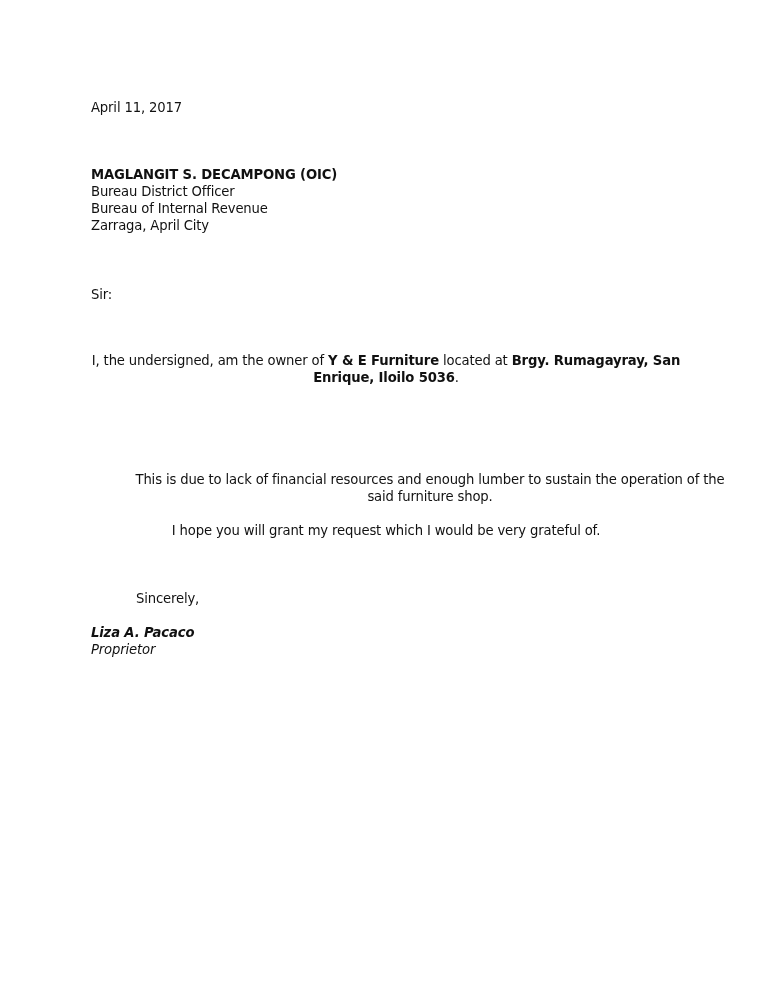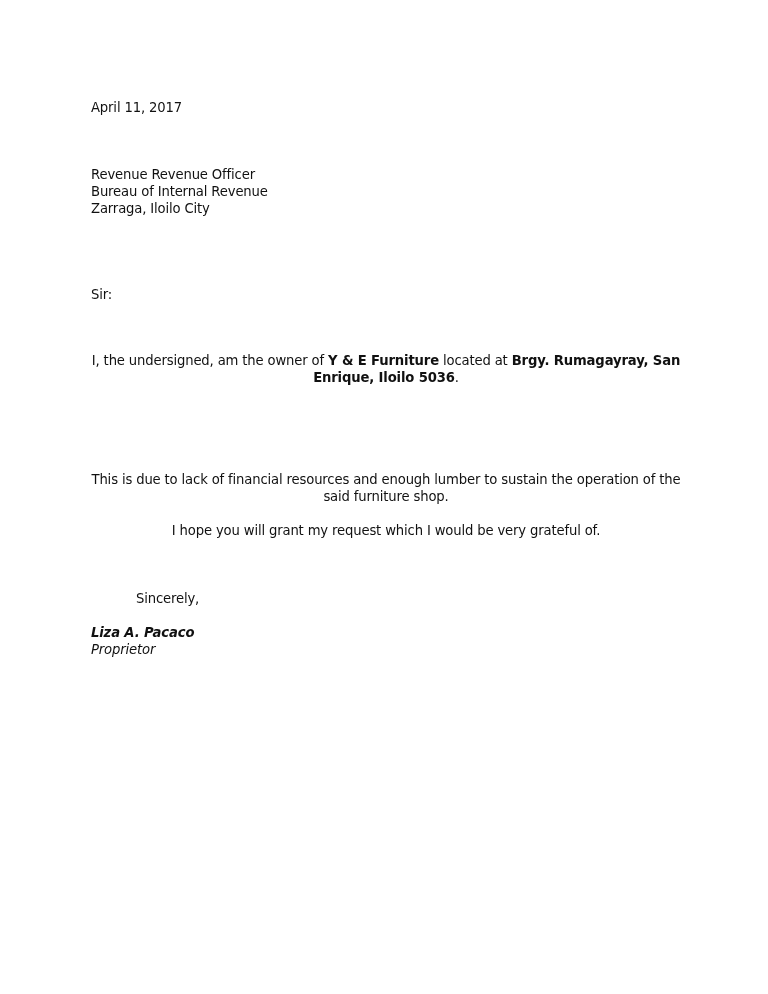--- a/index.html
+++ b/index.html
@@ -17,31 +17,32 @@
     p { margin: 0; text-align: center; }
   </style>
 </head>
 <body>
 
 <div class="page">
 
   <div class="blk" style="top:91px;">April 11, 2017</div>
 
   <div class="blk" style="top:158px;">
-    <div>Revenue Revenue Officer</div>
+    <div class="b">MAGLANGIT S. DECAMPONG (OIC)</div>
+    <div>Bureau District Officer</div>
     <div>Bureau of Internal Revenue</div>
-    <div>Zarraga, Iloilo City</div>
+    <div>Zarraga, April City</div>
   </div>
 
   <div class="blk" style="top:278px;">Sir:</div>
 
   <p class="blk" style="top:344px;"><span>I, the undersigned, am the owner of </span><span class="b">Y &amp; E Furniture</span><span> located at </span><span class="b">Brgy. Rumagayray, San Enrique, Iloilo 5036</span><span>.</span></p>
 
 
-  <p class="blk" style="top:463px;">This is due to lack of financial resources and enough lumber to sustain the operation of the said furniture shop.</p>
+  <p class="blk" style="top:463px;margin-left:44px;">This is due to lack of financial resources and enough lumber to sustain the operation of the said furniture shop.</p>
 
   <p class="blk" style="top:514px;">I hope you will grant my request which I would be very grateful of.</p>
 
   <div class="blk" style="top:582px;margin-left:45px;">Sincerely,</div>
 
   <div class="blk" style="top:616px;font-style:italic;">
     <div class="b">Liza A. Pacaco</div>
     <div>Proprietor</div>
   </div>
 

